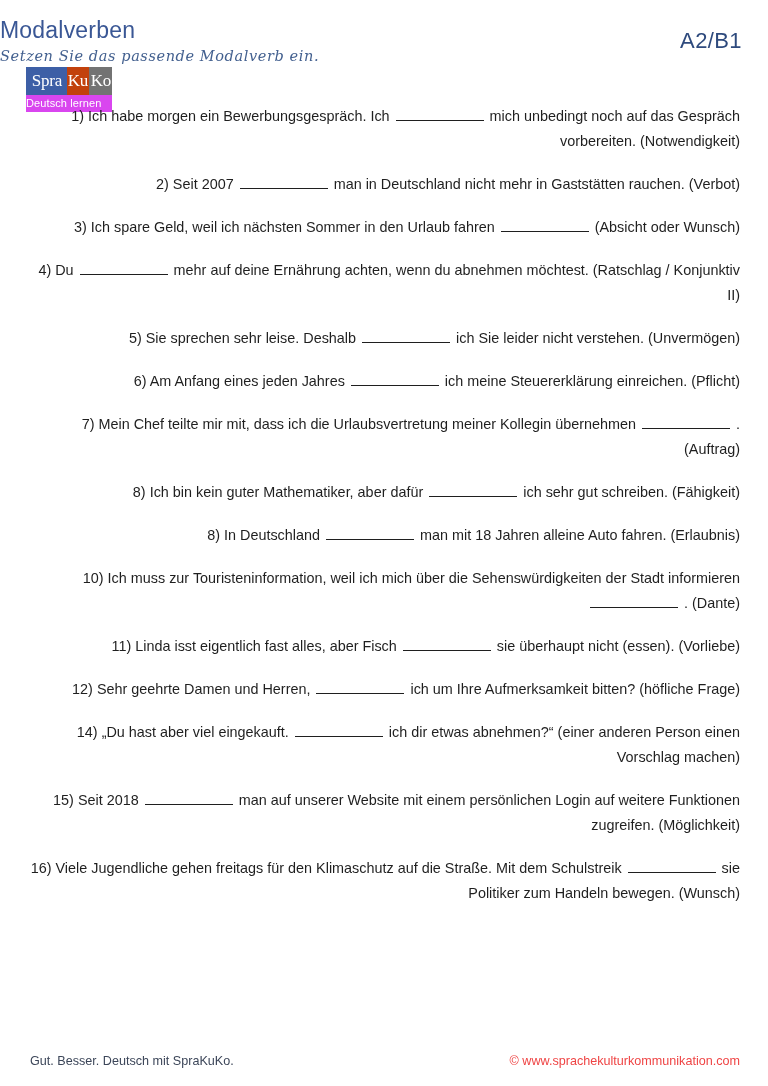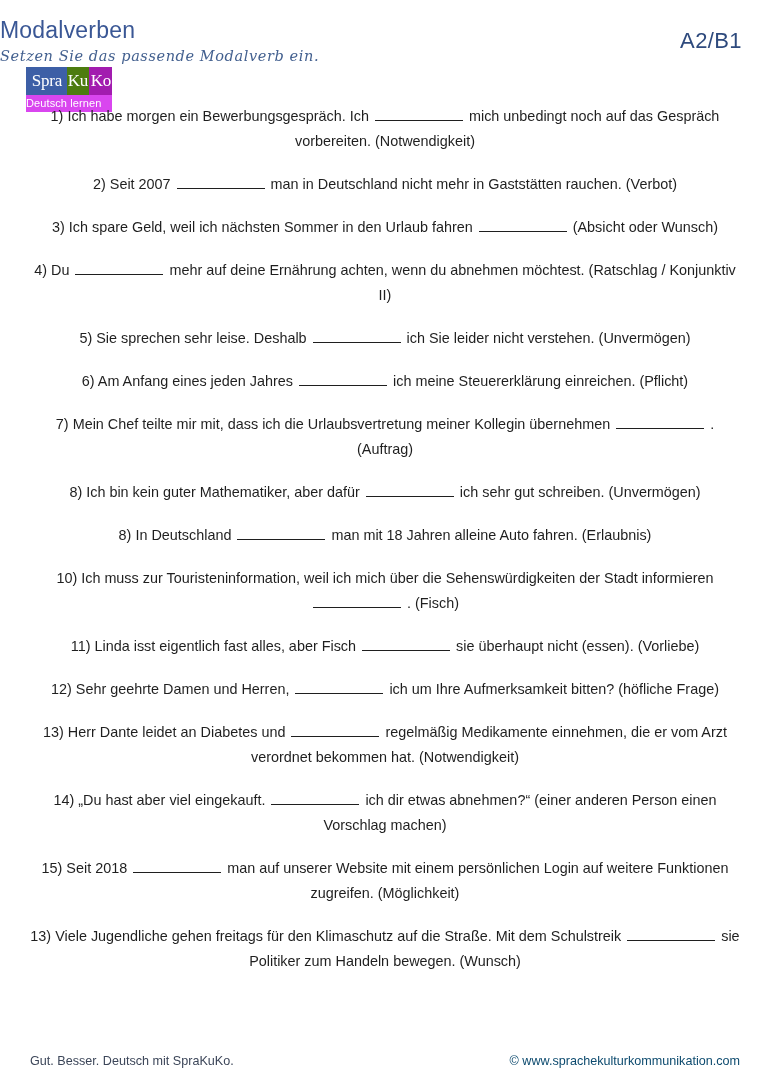--- a/index.html
+++ b/index.html
@@ -47,22 +47,22 @@
     display: flex;
     align-items: center;
     justify-content: center;
     color: #ffffff;
     font-family: "Liberation Serif", serif;
     font-size: 17px;
     font-weight: 400;
     letter-spacing: -0.2px;
   }
   .logo-blk-spra { background: #3d5fa6; flex: 0 0 40px; padding-left: 1px; }
-  .logo-blk-ku   { background: #4d7c0f; flex: 0 0 22px; }
-  .logo-blk-ko   { background: #a21caf; flex: 0 0 24px; }
+  .logo-blk-ku   { background: #c2410c; flex: 0 0 22px; }
+  .logo-blk-ko   { background: #737373; flex: 0 0 24px; }
   .logo-bottom {
     background: #d946ef;
     height: 17px;
     line-height: 17px;
     color: #ffffff;
     font-family: "Liberation Sans", sans-serif;
     font-size: 11px;
     letter-spacing: 0.1px;
   }
 
@@ -109,21 +109,21 @@
     top: 104px;
     bottom: 52px;
   }
 
   .question {
     font-family: "Liberation Sans", sans-serif;
     font-size: 14.4px;
     line-height: 25px;
     color: #1f1f1f;
     margin-bottom: 18px;
-    text-align: center;
+    text-align: right;
   }
   .question:last-child { margin-bottom: 0; }
 
   .blank {
     display: inline-block;
     width: 88px;
     border-bottom: 1.4px solid #1f1f1f;
     height: 14px;
     vertical-align: baseline;
     margin: 0 2px;
@@ -135,21 +135,21 @@
     left: 30px;
     right: 28px;
     bottom: 18px;
     display: flex;
     justify-content: space-between;
     align-items: center;
     font-family: "Liberation Sans", sans-serif;
     font-size: 12.6px;
     color: #3c4659;
   }
-  .footer-right { color: #0c4a6e; }
+  .footer-right { color: #ef4444; }
 </style>
 </head>
 <body>
 
 <div class="page">
 
   <div class="header">
 
     <div class="logo">
       <div class="logo-top">
@@ -169,29 +169,28 @@
   </div>
 
   <div class="content" id="questions-container">
       <div class="question"><span>1) Ich habe morgen ein Bewerbungsgespräch. Ich </span><span class="blank"></span><span> mich unbedingt noch auf das Gespräch vorbereiten. (Notwendigkeit)</span></div>
       <div class="question"><span>2) Seit 2007 </span><span class="blank"></span><span> man in Deutschland nicht mehr in Gaststätten rauchen. (Verbot)</span></div>
       <div class="question"><span>3) Ich spare Geld, weil ich nächsten Sommer in den Urlaub fahren </span><span class="blank"></span><span> (Absicht oder Wunsch)</span></div>
       <div class="question"><span>4) Du </span><span class="blank"></span><span> mehr auf deine Ernährung achten, wenn du abnehmen möchtest. (Ratschlag / Konjunktiv II)</span></div>
       <div class="question"><span>5) Sie sprechen sehr leise. Deshalb </span><span class="blank"></span><span> ich Sie leider nicht verstehen. (Unvermögen)</span></div>
       <div class="question"><span>6) Am Anfang eines jeden Jahres </span><span class="blank"></span><span> ich meine Steuererklärung einreichen. (Pflicht)</span></div>
       <div class="question"><span>7) Mein Chef teilte mir mit, dass ich die Urlaubsvertretung meiner Kollegin übernehmen </span><span class="blank"></span><span> . (Auftrag)</span></div>
-      <div class="question"><span>8) Ich bin kein guter Mathematiker, aber dafür </span><span class="blank"></span><span> ich sehr gut schreiben. (Unvermögen)</span></div>
+      <div class="question"><span>8) Ich bin kein guter Mathematiker, aber dafür </span><span class="blank"></span><span> ich sehr gut schreiben. (Fähigkeit)</span></div>
       <div class="question"><span>8) In Deutschland </span><span class="blank"></span><span> man mit 18 Jahren alleine Auto fahren. (Erlaubnis)</span></div>
-      <div class="question"><span>10) Ich muss zur Touristeninformation, weil ich mich über die Sehenswürdigkeiten der Stadt informieren </span><span class="blank"></span><span> . (Fisch)</span></div>
+      <div class="question"><span>10) Ich muss zur Touristeninformation, weil ich mich über die Sehenswürdigkeiten der Stadt informieren </span><span class="blank"></span><span> . (Dante)</span></div>
       <div class="question"><span>11) Linda isst eigentlich fast alles, aber Fisch </span><span class="blank"></span><span> sie überhaupt nicht (essen). (Vorliebe)</span></div>
       <div class="question"><span>12) Sehr geehrte Damen und Herren, </span><span class="blank"></span><span> ich um Ihre Aufmerksamkeit bitten? (höfliche Frage)</span></div>
-      <div class="question"><span>13) Herr Dante leidet an Diabetes und </span><span class="blank"></span><span> regelmäßig Medikamente einnehmen, die er vom Arzt verordnet bekommen hat. (Notwendigkeit)</span></div>
       <div class="question"><span>14) „Du hast aber viel eingekauft. </span><span class="blank"></span><span> ich dir etwas abnehmen?“ (einer anderen Person einen Vorschlag machen)</span></div>
       <div class="question"><span>15) Seit 2018 </span><span class="blank"></span><span> man auf unserer Website mit einem persönlichen Login auf weitere Funktionen zugreifen. (Möglichkeit)</span></div>
-      <div class="question"><span>13) Viele Jugendliche gehen freitags für den Klimaschutz auf die Straße. Mit dem Schulstreik </span><span class="blank"></span><span> sie Politiker zum Handeln bewegen. (Wunsch)</span></div>
+      <div class="question"><span>16) Viele Jugendliche gehen freitags für den Klimaschutz auf die Straße. Mit dem Schulstreik </span><span class="blank"></span><span> sie Politiker zum Handeln bewegen. (Wunsch)</span></div>
     </div>
 
   <div class="footer">
     <div class="footer-left">Gut. Besser. Deutsch mit SpraKuKo.</div>
     <div class="footer-right">© www.sprachekulturkommunikation.com</div>
   </div>
 
 </div>
 
 </body></html>

